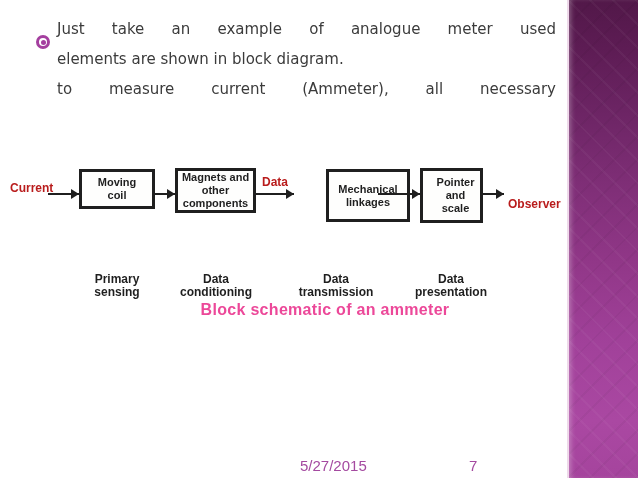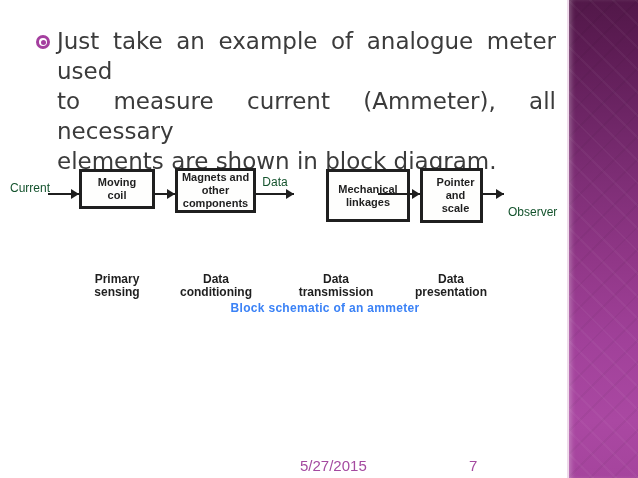--- a/index.html
+++ b/index.html
@@ -38,24 +38,24 @@
     content: "";
     position: absolute;
     left: 50%; top: 50%;
     width: 5px; height: 5px;
     margin: -2.5px 0 0 -2.5px;
     background: #a43f9f;
     border-radius: 50%;
   }
   .bullet-block {
     position: absolute;
-    left: 57px; top: 26px;
+    left: 57px; top: 14px;
     width: 499px;
     font-family: "DejaVu Sans", sans-serif;
-    font-size: 23px;
+    font-size: 15px;
     line-height: 30px;
     color: #3b3b3b;
     letter-spacing: 0px;
   }
   .bullet-line { white-space: nowrap; }
   .bullet-line.justify {
     white-space: normal;
     text-align: justify;
     text-align-last: justify;
   }
@@ -83,24 +83,24 @@
     text-align: center;
     font-weight: bold;
     font-size: 12px;
     line-height: 13px;
     white-space: pre-line;
     color: #1f1f1f;
     margin-top: 47px;
   }
   .flow-label {
     position: absolute;
-    font-weight: normal;
+    font-weight: bold;
     font-size: 12px;
     line-height: 12px;
-    color: #14532d;
+    color: #b91c1c;
   }
   .arrow {
     position: absolute;
     top: 193px;
     height: 2px;
     background: #1f1f1f;
   }
   .arrow::after {
     content: "";
     position: absolute;
@@ -109,23 +109,23 @@
     border-left: 8px solid #1f1f1f;
     border-top: 5px solid transparent;
     border-bottom: 5px solid transparent;
   }
   .diagram-caption {
     position: absolute;
     left: 163px; top: 301px;
     width: 324px;
     text-align: center;
     font-weight: bold;
-    font-size: 12px;
+    font-size: 16px;
     letter-spacing: 0.3px;
-    color: #3b82f6;
+    color: #ec4899;
   }
 
   
   .footer-date, .slide-number {
     position: absolute;
     top: 457px;
     font-size: 15px;
     color: #a44aa0;
   }
   .footer-date { left: 300px; }
@@ -134,22 +134,22 @@
 </head>
 <body>
 
 <div class="slide">
 
   <div class="side-strip"></div>
 
   <span class="bullet-glyph"></span>
   <div class="bullet-block">
     <div class="bullet-line justify">Just take an example of analogue meter used</div>
+    <div class="bullet-line">elements are shown in block diagram.</div>
     <div class="bullet-line justify">to measure current (Ammeter), all necessary</div>
-    <div class="bullet-line">elements are shown in block diagram.</div>
   </div>
 
   <div class="dg">
 
     <span class="flow-label" style="left:10px; top:182px;">Current</span>
 
     <div class="arrow" style="left:48px; width:31px;"></div>
 
     <div class="dbox" style="left:79px; top:169px; width:76px; height:40px;">Moving
 coil</div>
@@ -168,21 +168,21 @@
 linkages</div>
 
     <div class="arrow" style="left:378px; width:42px;"></div>
 
     <div class="dbox" style="left:420px; top:168px; width:63px; height:55px;padding-left:8px;">Pointer
 and
 scale</div>
 
     <div class="arrow" style="left:483px; width:21px;"></div>
 
-    <span class="flow-label" style="left:508px; top:206px;">Observer</span>
+    <span class="flow-label" style="left:508px; top:198px;">Observer</span>
 
     <div class="stage-label" style="left:57px;  top:226px;">Primary
 sensing</div>
     <div class="stage-label" style="left:156px; top:226px;">Data
 conditioning</div>
     <div class="stage-label" style="left:276px; top:226px;">Data
 transmission</div>
     <div class="stage-label" style="left:391px; top:226px;">Data
 presentation</div>
 

